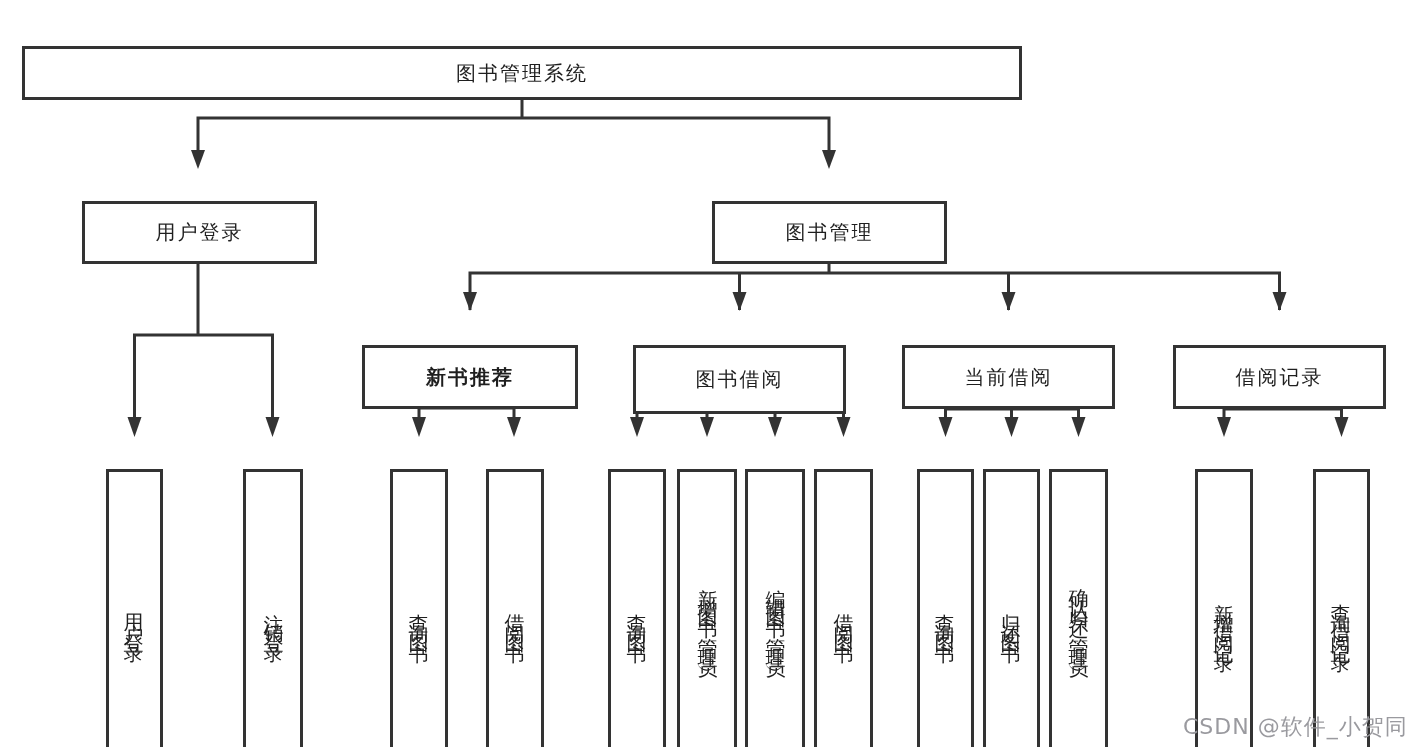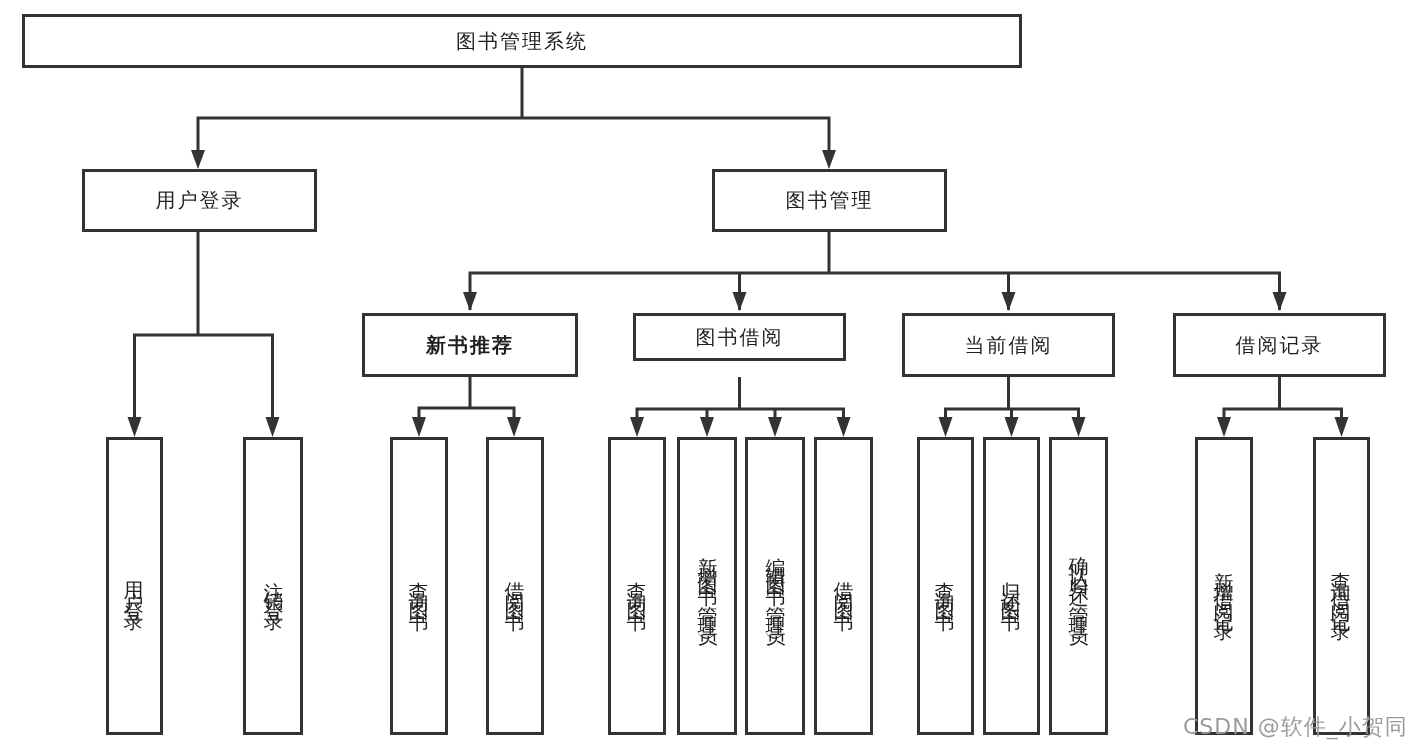--- a/index.html
+++ b/index.html
@@ -15,20 +15,21 @@
     position: absolute;
     left: 0; top: 0;
     width: 1405px; height: 747px;
   }
   .node {
     position: absolute;
     box-sizing: border-box;
     background: #ffffff;
     border: 3px solid #333333;
     color: #1f1f1f;
+    margin-top: 32px;
   }
   .hnode {
     display: flex;
     align-items: center;
     justify-content: center;
     font-size: 20px;
     letter-spacing: 2px;
     white-space: nowrap;
   }
   .leaf {
@@ -96,21 +97,21 @@
       <polygon points="1334.5,417 1348.5,417 1341.5,437"></polygon>
     </g>
   </svg>
 
   <div class="node hnode" style="left:22px; top:14px; width:1000px; height:54px;">图书管理系统</div>
 
   <div class="node hnode" style="left:82px; top:169px; width:235px; height:63px;">用户登录</div>
   <div class="node hnode" style="left:712px; top:169px; width:235px; height:63px;text-align:center;">图书管理</div>
 
   <div class="node hnode" style="left:362px; top:313px; width:216px; height:64px;font-weight:bold;">新书推荐</div>
-  <div class="node hnode" style="left:633px; top:313px; width:213px; height:48px;">图书借阅</div>
+  <div class="node hnode" style="left:633px; top:313px; width:213px; height:69px;">图书借阅</div>
   <div class="node hnode" style="left:902px; top:313px; width:213px; height:64px;">当前借阅</div>
   <div class="node hnode" style="left:1173px; top:313px; width:213px; height:64px;">借阅记录</div>
 
   <div class="node leaf" style="left:106px; width:57px;">用户登录</div>
   <div class="node leaf" style="left:243px; width:60px;">注销登录</div>
 
   <div class="node leaf" style="left:390px; width:58px;">查询图书</div>
   <div class="node leaf" style="left:486px; width:58px;">借阅图书</div>
 
   <div class="node leaf" style="left:608px; width:58px;">查询图书</div>

